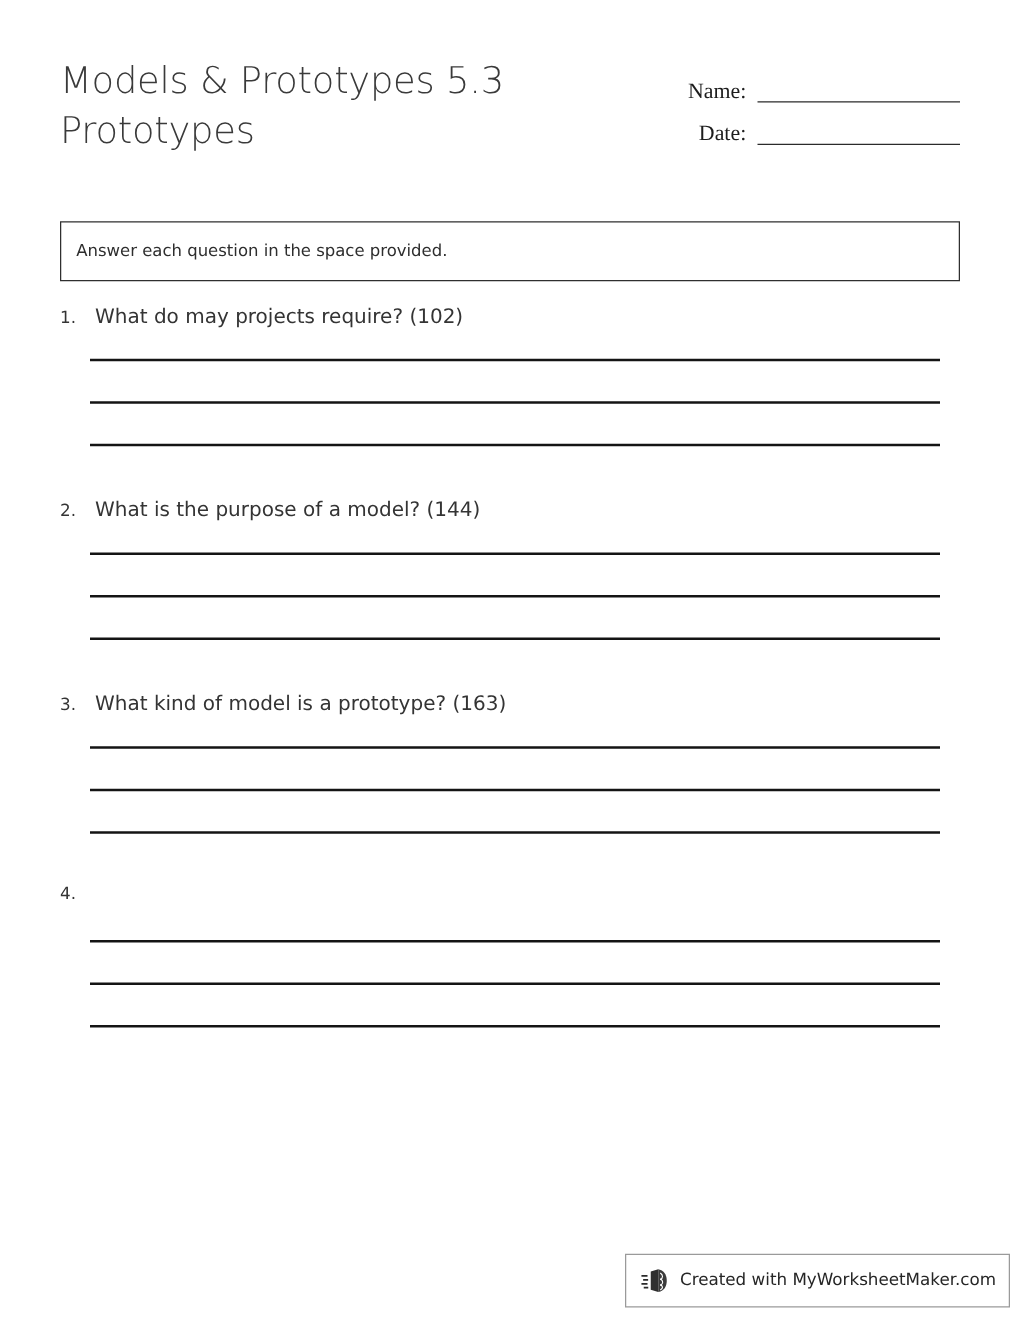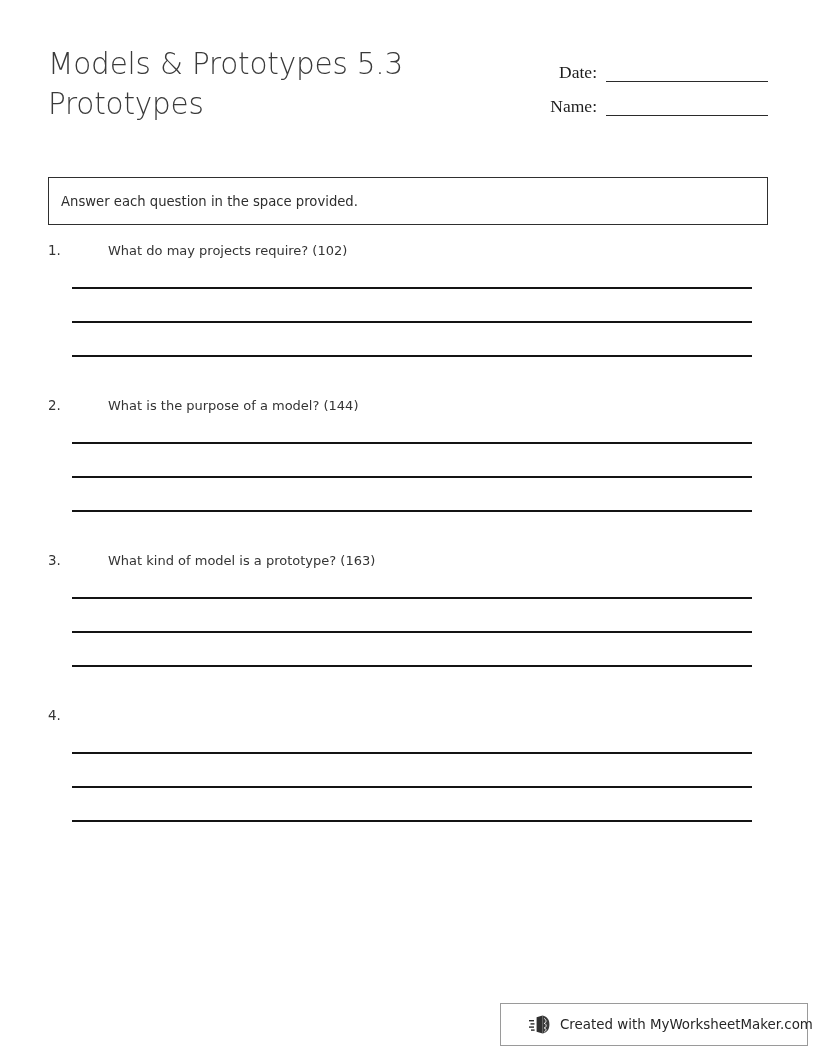--- a/index.html
+++ b/index.html
@@ -115,23 +115,22 @@
   }
   .q-num {
     width: 28px;
     flex: 0 0 28px;
     font-family: "DejaVu Sans", sans-serif;
     font-size: 13.4px;
     color: #343434;
   }
   .q-text {
     font-family: "DejaVu Sans", sans-serif;
-    font-size: 13px;
+    font-size: 16px;
     color: #343434;
-    margin-left: 32px;
   }
   .q-lines {
     position: absolute;
     left: 24px;
     top: 44px;
     width: 680px;
   }
   .ans-line {
     height: 34px;
     border-top: 2.1px solid #141414;
@@ -144,21 +143,21 @@
     position: absolute;
     left: 500px;
     top: 1003px;
     width: 308px;
     height: 43px;
     box-sizing: border-box;
     border: 1.2px solid #9a9a9a;
     background: #ffffff;
     display: flex;
     align-items: center;
-    padding-left: 28px;
+    padding-left: 12px;
   }
   .badge-logo {
     flex: 0 0 22px;
     width: 22px;
     height: 24px;
     margin-right: 9px;
     position: relative;
     display: block;
   }
   .badge-text {
@@ -174,25 +173,25 @@
 <div class="page">
 
   <div class="header">
     <div class="title">
       <div>Models &amp; Prototypes 5.3</div>
       <div>Prototypes</div>
     </div>
 
     <div class="namedate">
       <div class="nd-row">
+        <span class="nd-label">Name:</span>
+        <span class="nd-line"></span>
+      </div>
+      <div class="nd-row">
         <span class="nd-label">Date:</span>
-        <span class="nd-line"></span>
-      </div>
-      <div class="nd-row">
-        <span class="nd-label">Name:</span>
         <span class="nd-line"></span>
       </div>
     </div>
   </div>
 
   <div class="instructions">
     <span class="instructions-text">Answer each question in the space provided.</span>
   </div>
 
   <div class="questions">

